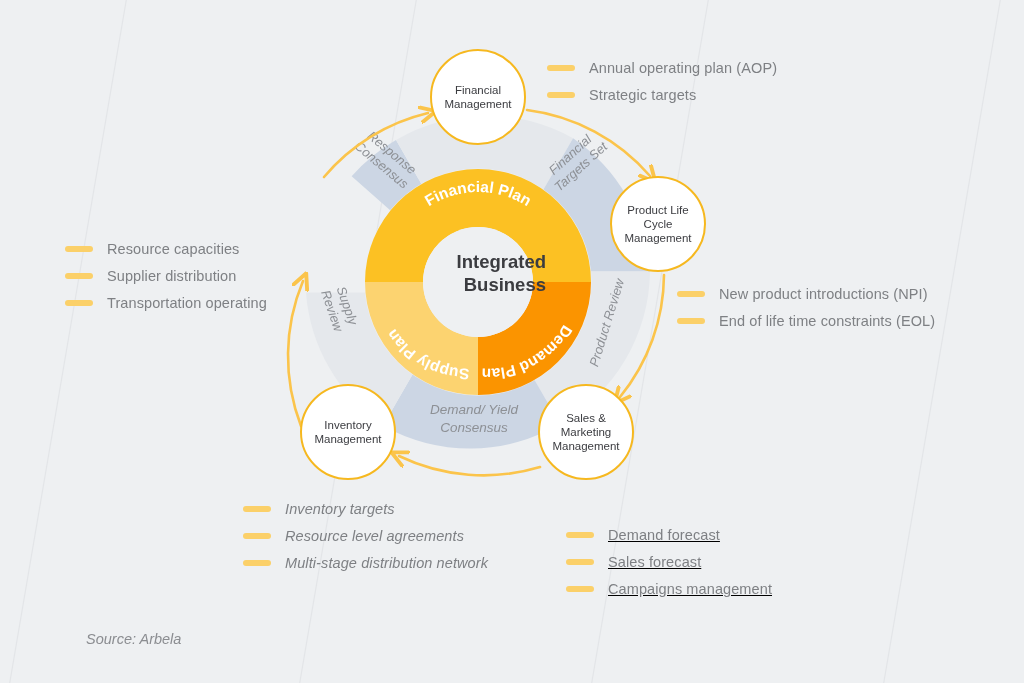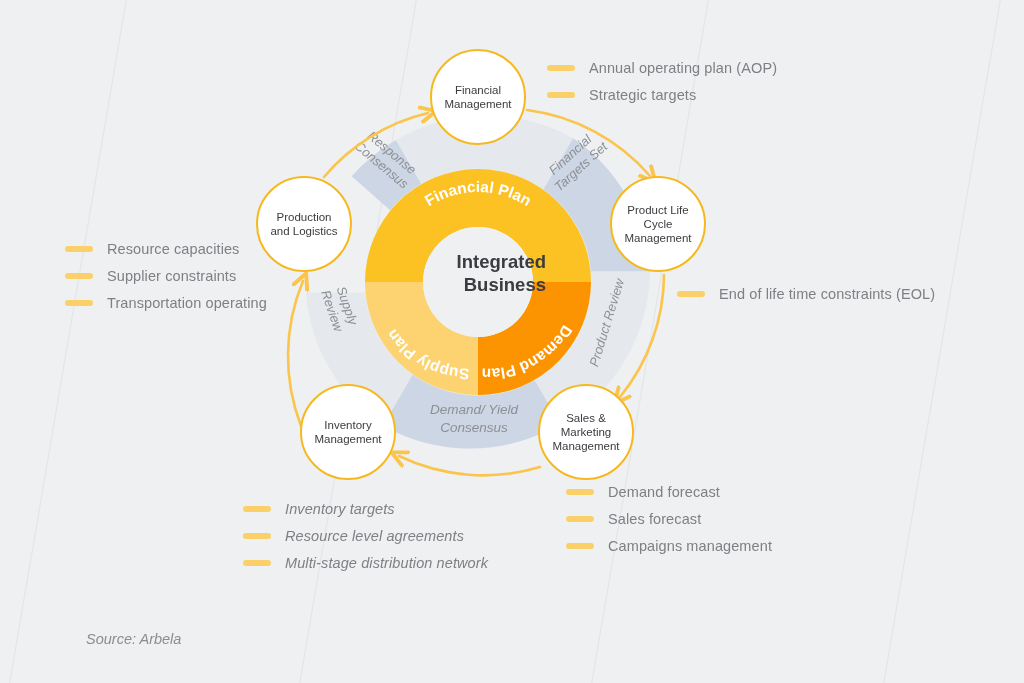--- a/index.html
+++ b/index.html
@@ -23,21 +23,21 @@
   }
   .legend-label{
     font-size:14.5px;color:#7e8084;letter-spacing:.1px;
     font-family:"Liberation Sans", sans-serif;
   }
 
   #legend-aop{left:547px;top:60px;}
   #legend-plm{left:677px;top:286px;}
   #legend-supply{left:65px;top:241px;}
   #legend-inventory{left:243px;top:501px;font-style:italic;}
-  #legend-demand{left:566px;top:484px;}
+  #legend-demand{left:566px;top:527px;text-decoration:underline;}
 
   
   .node{
     position:absolute;border-radius:50%;
     background:#ffffff;border:2.5px solid #f6b81f;
     display:flex;align-items:center;justify-content:center;
     text-align:center;box-sizing:border-box;
   }
   .node span{
     font-size:11.5px;line-height:14px;color:#3b3c40;
@@ -157,55 +157,56 @@
   </div>
   <div class="node" id="node-plm">
     <span>Product Life<br>Cycle<br>Management</span>
   </div>
   <div class="node" id="node-sales">
     <span>Sales &amp;<br>Marketing<br>Management</span>
   </div>
   <div class="node" id="node-inventory">
     <span>Inventory<br>Management</span>
   </div>
-  <div class="node" id="node-production">
-    <span>Production<br>and Logistics</span>
-  </div>
 
   <div id="center-label">
     <div>Integrated</div>
     <div>Business</div>
   </div>
 
   <div class="legend" id="legend-aop">
     <div class="legend-row">
       <span class="dash"></span>
       <span class="legend-label">Annual operating plan (AOP)</span>
     </div>
     <div class="legend-row">
       <span class="dash"></span>
       <span class="legend-label">Strategic targets</span>
     </div>
   </div>
 
   <div class="legend" id="legend-plm">
     <div class="legend-row">
       <span class="dash"></span>
+      <span class="legend-label">New product introductions (NPI)</span>
+    </div>
+    <div class="legend-row">
+      <span class="dash"></span>
       <span class="legend-label">End of life time constraints (EOL)</span>
     </div>
   </div>
 
   <div class="legend" id="legend-supply">
     <div class="legend-row">
       <span class="dash"></span>
       <span class="legend-label">Resource capacities</span>
     </div>
     <div class="legend-row">
       <span class="dash"></span>
-      <span class="legend-label">Supplier constraints</span>
+      <span class="legend-label">Supplier distribution</span>
     </div>
     <div class="legend-row">
       <span class="dash"></span>
       <span class="legend-label">Transportation operating</span>
     </div>
   </div>
 
   <div class="legend" id="legend-inventory">
     <div class="legend-row">
       <span class="dash"></span>

